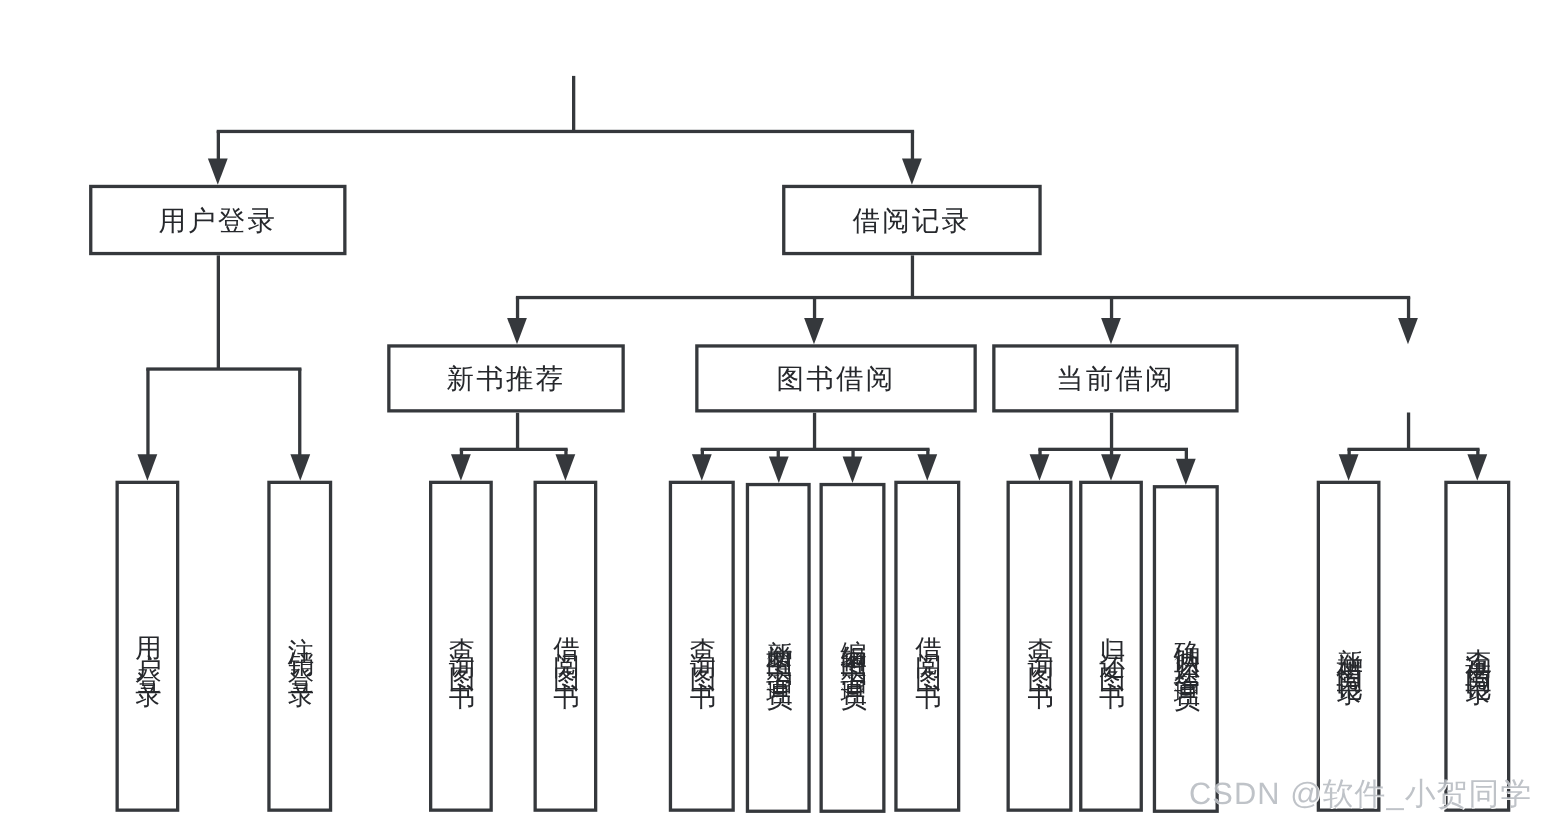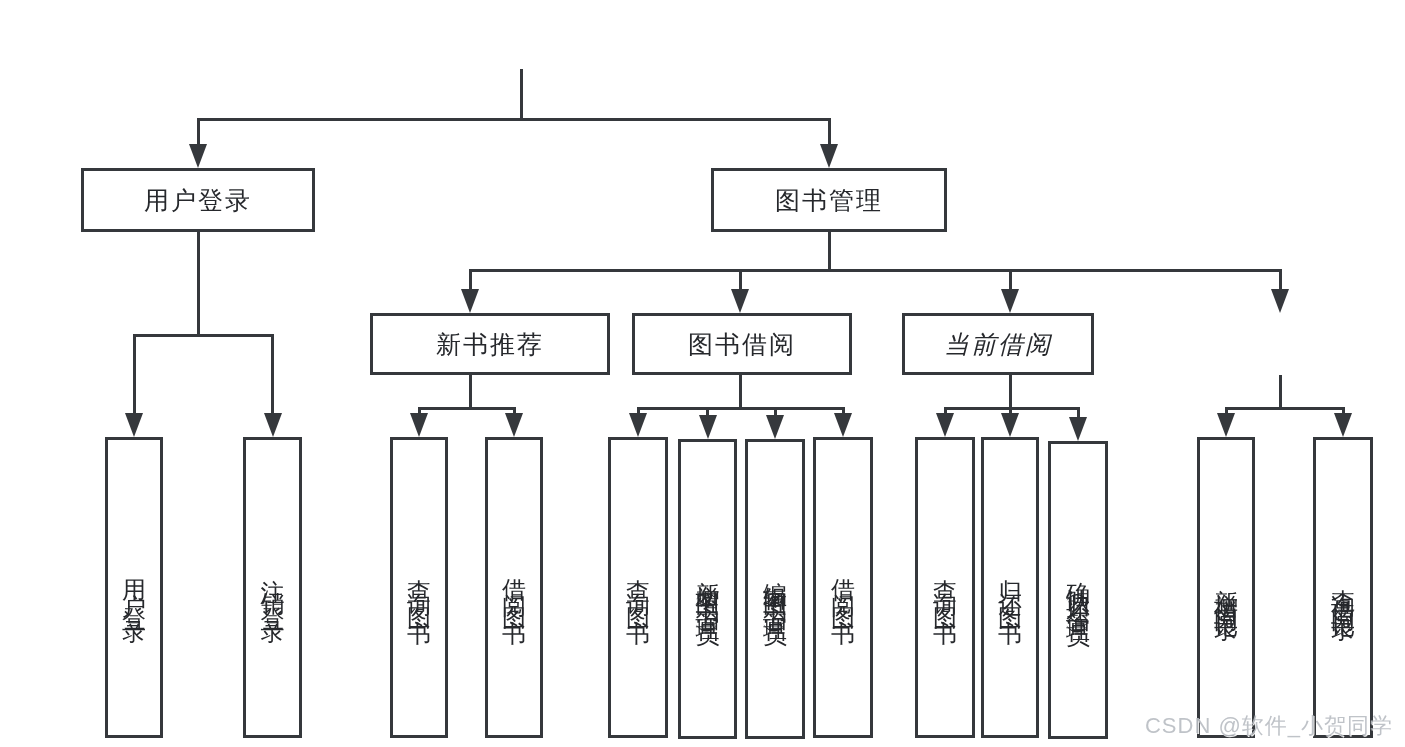--- a/index.html
+++ b/index.html
@@ -30,21 +30,21 @@
   .vline,.hline{position:absolute;background:var(--line,#35383c);}
   .arrow{
     position:absolute;width:0;height:0;
     border-left:9px solid transparent;
     border-right:9px solid transparent;
     border-top:24px solid var(--line,#35383c);
   }
   .watermark{
     position:absolute;
     right:12px;bottom:6px;
-    font-size:22px;
+    font-size:28px;
     letter-spacing:1px;
     color:var(--wm,#b9bdc3);
     text-shadow:1px 1px 0 #ffffff;
     opacity:.9;
     z-index:5;
     white-space:nowrap;
     margin-top:25px;
   }
 </style>
 </head>
@@ -101,29 +101,29 @@
     <div class="vline" style="left: 1278.5px; top: 375px; width: 3px; height: 33px;"></div>
     <div class="hline" style="left: 1224.5px; top: 406.5px; width: 120px; height: 3px;"></div>
     <div class="vline" style="left: 1224.5px; top: 408px; width: 3px; height: 9px;"></div>
     <div class="arrow" style="left: 1217px; top: 413px;"></div>
     <div class="vline" style="left: 1341.5px; top: 408px; width: 3px; height: 9px;"></div>
     <div class="arrow" style="left: 1334px; top: 413px;"></div>
     <div class="node horizontal" style="left: 81px; top: 168px; width: 234px; height: 64px;">
       <span>用户登录</span>
     </div>
     <div class="node horizontal" style="left: 711px; top: 168px; width: 236px; height: 64px;">
-      <span>图书管理</span>
+      <span>借阅记录</span>
     </div>
-    <div class="node horizontal" style="left: 370px; top: 313px; width: 240px; height: 62px;">
+    <div class="node horizontal" style="left: 352px; top: 313px; width: 216px; height: 62px;">
       <span>新书推荐</span>
     </div>
-    <div class="node horizontal" style="left: 632px; top: 313px; width: 220px; height: 62px;">
+    <div class="node horizontal" style="left: 632px; top: 313px; width: 256px; height: 62px;">
       <span>图书借阅</span>
     </div>
-    <div class="node horizontal" style="left: 902px; top: 313px; width: 192px; height: 62px; font-style: italic;">
+    <div class="node horizontal" style="left: 902px; top: 313px; width: 224px; height: 62px;">
       <span>当前借阅</span>
     </div>
     <div class="node vertical" style="left: 105px; top: 437px; width: 58px; height: 301px;">
       <span>用户登录</span>
     </div>
     <div class="node vertical" style="left: 243px; top: 437px; width: 59px; height: 301px;">
       <span>注销登录</span>
     </div>
     <div class="node vertical" style="left: 390px; top: 437px; width: 58px; height: 301px;">
       <span>查询图书</span>

